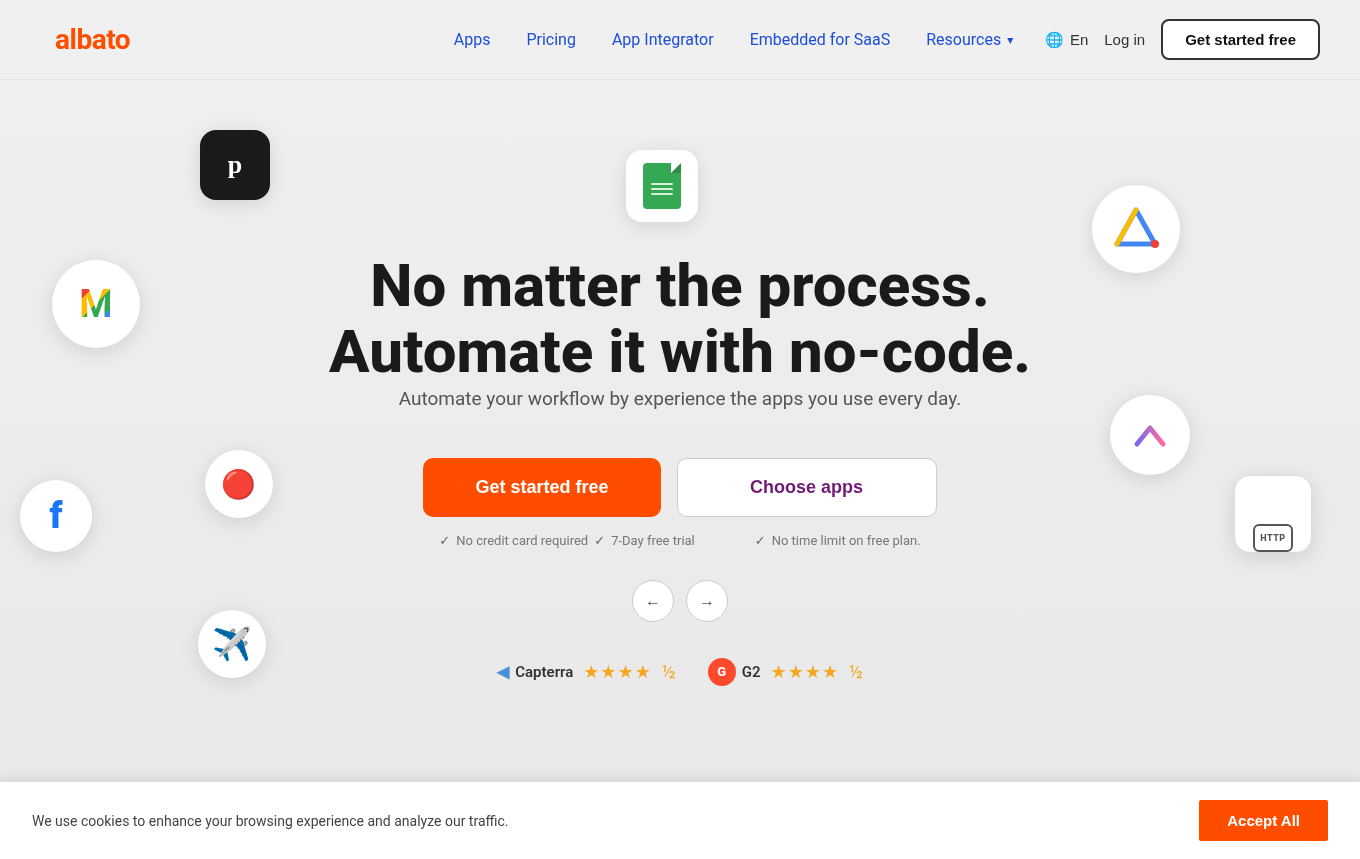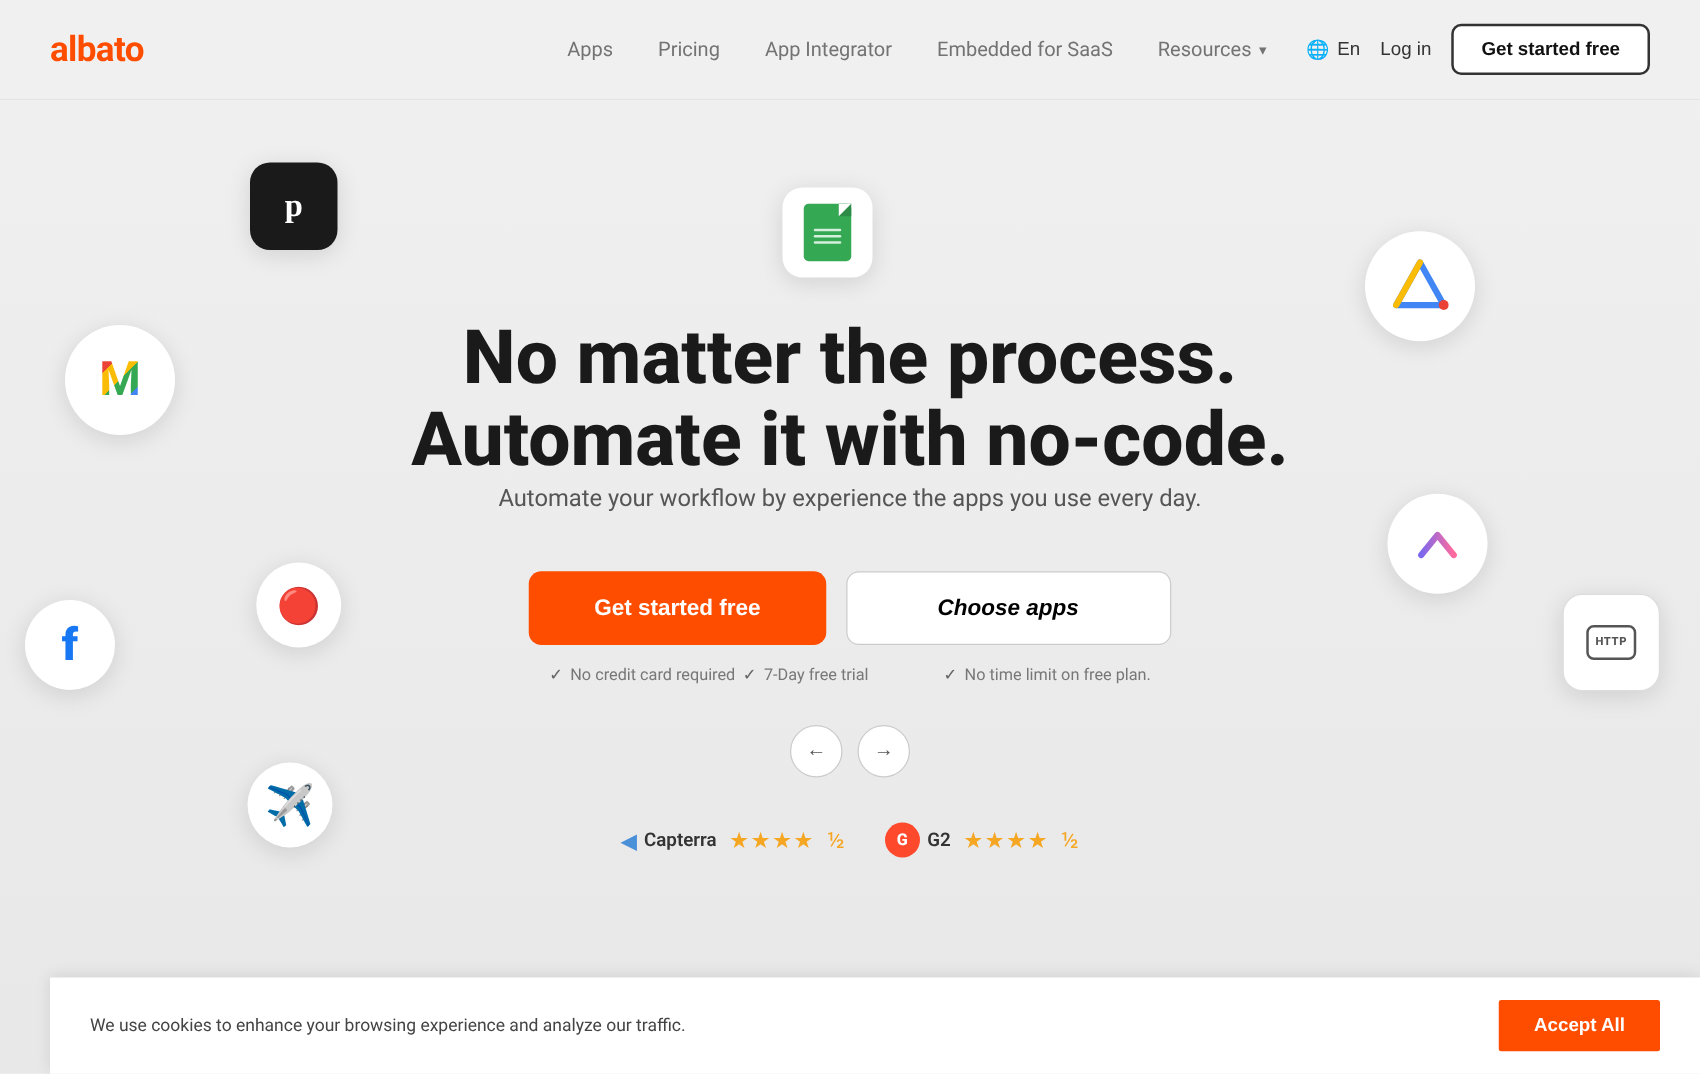--- a/index.html
+++ b/index.html
@@ -6,25 +6,25 @@
     body { font-family: -apple-system, BlinkMacSystemFont, 'Segoe UI', Roboto, sans-serif; background: #f0f0f0; overflow-x: hidden; }
 
     
     nav {
       position: fixed; top: 0; left: 0; right: 0; z-index: 100;
       background: #f0f0f0; display: flex; align-items: center;
       padding: 0 40px; height: 80px; border-bottom: 1px solid #e5e5e5;
     }
     .nav-logo { margin-right: auto; }
     .logo-text {
-      font-size: 28px; font-weight: 700; color: #ff4d00; letter-spacing: -0.5px;
+      font-size: 28px; font-weight: 700; color: #ff4d00; letter-spacing: -0.5px; margin-left: 15px;
     }
     .nav-links { display: flex; align-items: center; gap: 36px; margin-right: 32px; }
     .nav-link {
-      font-size: 16px; color: #737373; text-decoration: none; cursor: pointer;
+      font-size: 16px; color: #1d4ed8; text-decoration: none; cursor: pointer;
       display: flex; align-items: center; gap: 4px;
     }
     .nav-right { display: flex; align-items: center; gap: 16px; }
     .lang-btn {
       display: flex; align-items: center; gap: 6px; font-size: 15px;
       color: #333; cursor: pointer; background: none; border: none;
     }
     .login-btn {
       font-size: 15px; color: #333; background: none; border: none;
       cursor: pointer; font-weight: 500; text-align: center;
@@ -52,24 +52,23 @@
       font-size: 19px; color: #555; margin-bottom: 44px; line-height: 1.5;
     }
     .hero-buttons {
       display: flex; gap: 16px; justify-content: center; margin-bottom: 16px;
     }
     .get-started-btn {
       padding: 18px 52px; background: #ff4d00; color: white; border: none;
       border-radius: 10px; font-size: 18px; font-weight: 600; cursor: pointer;
     }
     .choose-apps-btn {
-      padding: 18px 52px; background: white; color: #000000; border: 1.5px solid #ccc;
+      padding: 18px 52px; background: white; color: #701a75; border: 1.5px solid #ccc;
       border-radius: 10px; font-size: 18px; font-weight: 600; cursor: pointer;
       min-width: 260px;
-      font-style: italic;
     }
     .btn-notes {
       display: flex; gap: 60px; justify-content: center; margin-bottom: 32px;
     }
     .btn-note-left, .btn-note-right {
       font-size: 13px; color: #777; display: flex; align-items: center; gap: 6px;
     }
     .checkmark { color: #666; }
 
     .nav-arrows {
@@ -103,21 +102,21 @@
       box-shadow: 0 4px 20px rgba(0,0,0,0.12); z-index: 5;
     }
     .icon-gmail { width: 88px; height: 88px; top: 260px; left: 52px; }
     .icon-pixabay { width: 70px; height: 70px; top: 130px; left: 200px; border-radius: 16px; background: #1a1a1a; }
     .icon-fb { width: 72px; height: 72px; top: 480px; left: 20px; }
     .icon-hubspot { width: 68px; height: 68px; top: 450px; left: 205px; }
     .icon-telegram { width: 68px; height: 68px; top: 610px; left: 198px; }
     .icon-sheets { width: 72px; height: 72px; top: 150px; left: 626px; border-radius: 16px; }
     .icon-google-ads { width: 88px; height: 88px; top: 185px; right: 180px; }
     .icon-clickup { width: 80px; height: 80px; top: 395px; right: 170px; }
-    .icon-http { width: 78px; height: 78px; top: 475px; right: 32px; border-radius: 16px; background: white; border: 1px solid #ddd; }
+    .icon-http { width: 78px; height: 78px; top: 475px; right: 48px; border-radius: 16px; background: white; border: 1px solid #ddd; align-items: flex-end; }
 
     
     .gmail-m {
       font-size: 38px; font-weight: 700;
       background: linear-gradient(135deg, #EA4335 25%, #FBBC05 25%, #FBBC05 50%, #34A853 50%, #34A853 75%, #4285F4 75%);
       -webkit-background-clip: text; -webkit-text-fill-color: transparent;
     }
     
     .fb-icon { font-size: 36px; color: #1877F2; font-weight: 900; }
     
@@ -138,21 +137,21 @@
     .sheets-lines { display: flex; flex-direction: column; gap: 3px; margin-top: 6px; }
     .sheets-line { width: 22px; height: 2px; background: rgba(255,255,255,0.8); border-radius: 1px; }
 
     
     .hs-icon { font-size: 28px; }
 
     
     .cookie-banner {
       position: fixed; bottom: 0; left: 0; right: 0; background: white;
       padding: 18px 32px; display: flex; align-items: center; justify-content: space-between;
-      box-shadow: 0 -2px 12px rgba(0,0,0,0.1); z-index: 200; margin-left: 40px;
+      box-shadow: 0 -2px 12px rgba(0,0,0,0.1); z-index: 200;
     }
     .cookie-text { font-size: 14px; color: #444; max-width: 700px; }
     .accept-btn {
       padding: 12px 28px; background: #ff4d00; color: white; border: none;
       border-radius: 2px; font-size: 15px; font-weight: 600; cursor: pointer; white-space: nowrap;
     }
 
     
     .chevron-down::after {
       content: '▾'; font-size: 12px; margin-left: 2px;

